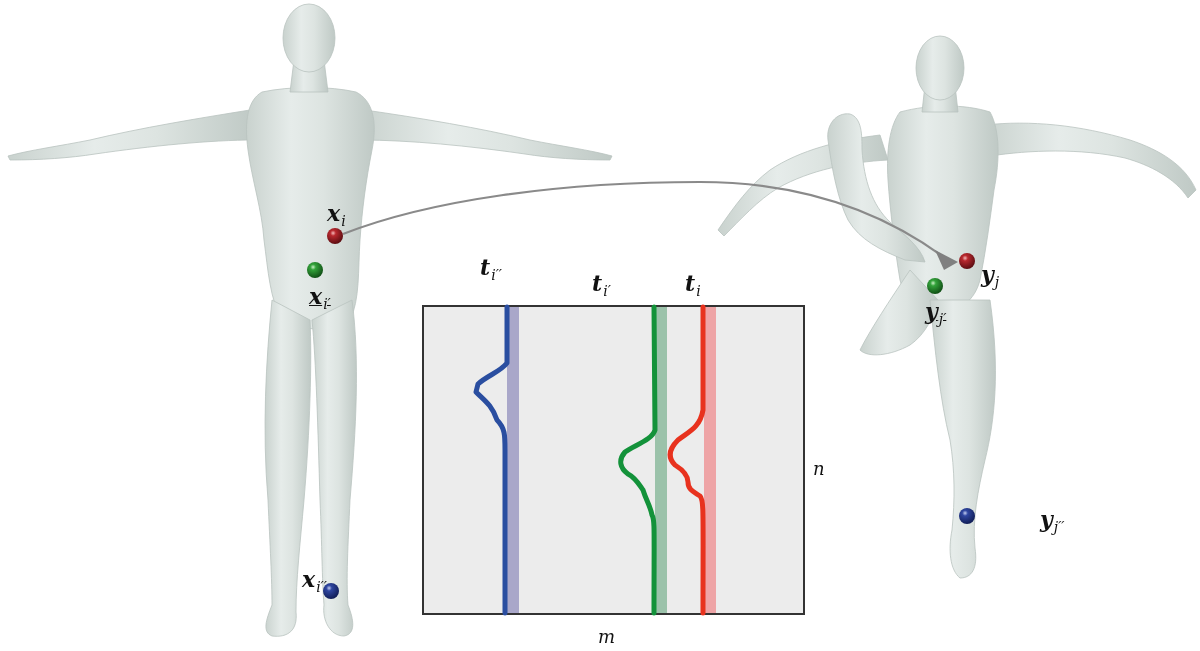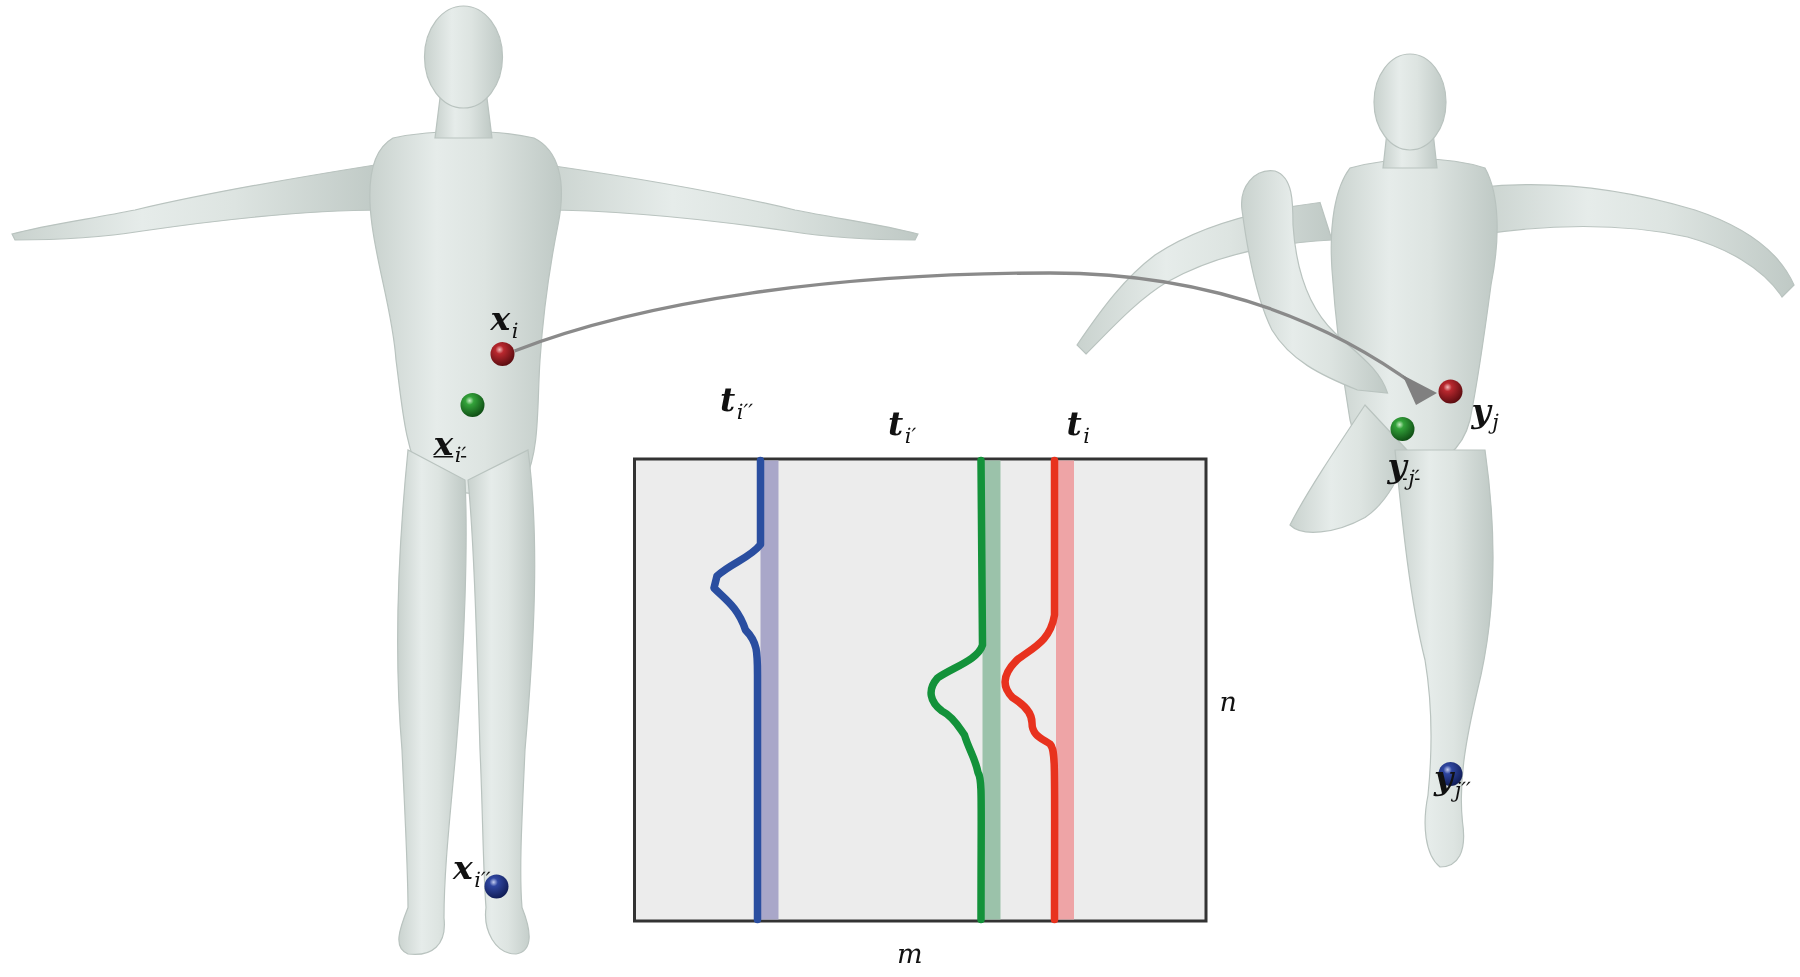--- a/index.html
+++ b/index.html
@@ -95,41 +95,41 @@
     <path d="M507 307 L507 363 C500 372 488 375 478 384 L476 392 C484 400 492 405 497 420 C505 428 505 435 505 450 L505 613" fill="none" stroke="#2a4ea0" stroke-width="5" stroke-linejoin="round" stroke-linecap="round"></path>
     <path d="M654 307 L655 430 C652 440 635 445 625 452 C618 460 620 468 628 474 C636 478 640 486 643 490 C646 500 650 505 652 515 C655 520 654 530 654 613" fill="none" stroke="#13923a" stroke-width="5" stroke-linejoin="round" stroke-linecap="round"></path>
     <path d="M703 307 L703 410 C700 428 688 432 678 440 C668 450 668 458 675 465 C683 470 688 475 688 482 C688 490 694 492 700 496 C704 500 703 510 703 613" fill="none" stroke="#e8321e" stroke-width="5" stroke-linejoin="round" stroke-linecap="round"></path>
   </g>
 </svg>
 
 
 <div class="lbl" style="left:327px; top:202px;">
   <span class="main">x</span><span class="sub">i</span>
 </div>
-<div class="lbl" style="left:289px; top:285px;text-decoration:underline;">
+<div class="lbl" style="left:309px; top:285px;text-decoration:underline;">
   <span class="main">x</span><span class="sub">i′</span>
 </div>
 <div class="lbl" style="left:302px; top:568px;">
   <span class="main">x</span><span class="sub">i′′</span>
 </div>
 <div class="lbl" style="left:981px; top:263px;">
   <span class="main">y</span><span class="sub">j</span>
 </div>
 <div class="lbl" style="left:925px; top:300px;text-decoration:underline;">
   <span class="main">y</span><span class="sub">j′</span>
 </div>
-<div class="lbl" style="left:956px; top:508px;">
+<div class="lbl" style="left:1040px; top:508px;">
   <span class="main">y</span><span class="sub">j′′</span>
 </div>
 
 <div class="lbl" style="left:480px; top:256px;">
   <span class="main">t</span><span class="sub">i′′</span>
 </div>
 <div class="lbl" style="left:592px; top:272px;">
   <span class="main">t</span><span class="sub">i′</span>
 </div>
-<div class="lbl" style="left:711px; top:272px;">
+<div class="lbl" style="left:685px; top:272px;">
   <span class="main">t</span><span class="sub">i</span>
 </div>
 
 <div class="axis" style="left:813px; top:458px;">n</div>
 <div class="axis" style="left:598px; top:626px;">m</div>
 </div>
 
 </body></html>

